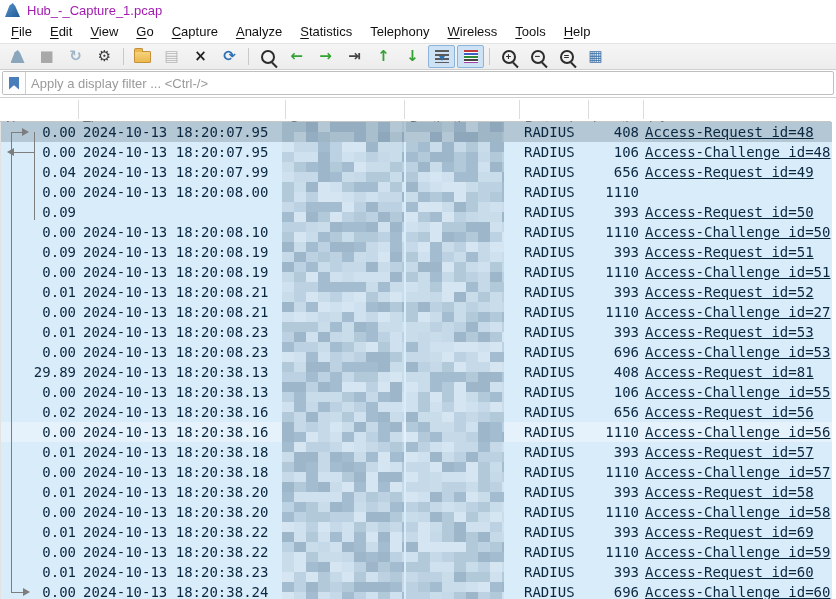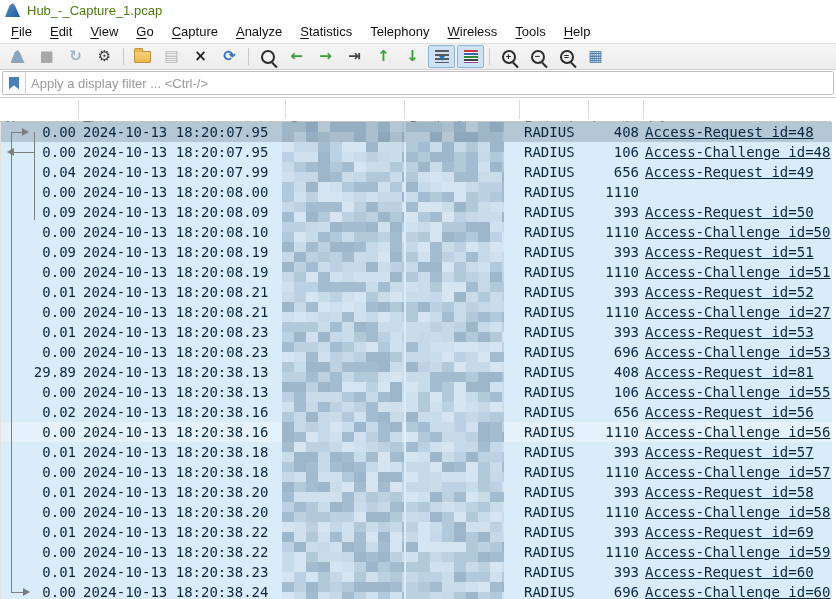--- a/index.html
+++ b/index.html
@@ -4,21 +4,21 @@
 <style>
   html,body{margin:0;padding:0;background:#fff;}
   .app{width:836px;height:599px;overflow:hidden;position:relative;background:#fff;
        font-family:"Liberation Sans",sans-serif;-webkit-font-smoothing:antialiased;}
 
   
   .titlebar{height:20px;display:flex;align-items:center;padding-left:5px;background:#fff;}
   .fin-title{width:15px;height:14px;margin-right:7px;display:inline-block;
      background:linear-gradient(135deg,#5c93c9,#1c5c99);
      clip-path:polygon(0% 100%,30% 18%,52% 0%,68% 22%,100% 100%);}
-  .wtitle{font-size:13px;color:#4d7c0f;}
+  .wtitle{font-size:13px;color:#a21caf;}
 
   
   .menubar{height:23px;display:flex;align-items:center;background:#fff;padding-left:2px;}
   .mi{font-size:13px;color:#111;padding:2px 9px;cursor:default;}
   .mi u{text-underline-offset:2px;}
 
   
   .toolbar{height:25px;background:linear-gradient(#f5f5f5,#ededed);
      border-top:1px solid #e4e4e4;border-bottom:1px solid #cfcfcf;
      display:flex;align-items:center;padding-left:3px;}
@@ -242,21 +242,20 @@
         <div class="prow">
           <span class="pc f-no">0.00</span>
           <span class="pc f-time">2024-10-13 18:20:08.00</span>
           <div class="mosaic" style="left: 281px; width: 122px; background-image: linear-gradient(90deg, rgb(178, 201, 218) 0px, rgb(178, 201, 218) 12px, rgb(201, 220, 234) 12px, rgb(201, 220, 234) 24px, rgb(157, 182, 202) 24px, rgb(157, 182, 202) 36px, rgb(213, 229, 241) 36px, rgb(213, 229, 241) 48px, rgb(207, 224, 238) 48px, rgb(207, 224, 238) 60px, rgb(178, 201, 218) 60px, rgb(178, 201, 218) 72px, rgb(163, 188, 207) 72px, rgb(163, 188, 207) 84px, rgb(163, 188, 207) 84px, rgb(163, 188, 207) 96px, rgb(207, 224, 238) 96px, rgb(207, 224, 238) 108px, rgb(178, 201, 218) 108px, rgb(178, 201, 218) 120px, rgb(213, 229, 241) 120px, rgb(213, 229, 241) 122px), linear-gradient(90deg, rgb(178, 201, 218) 0px, rgb(178, 201, 218) 12px, rgb(207, 224, 238) 12px, rgb(207, 224, 238) 24px, rgb(188, 210, 227) 24px, rgb(188, 210, 227) 36px, rgb(213, 229, 241) 36px, rgb(213, 229, 241) 48px, rgb(213, 229, 241) 48px, rgb(213, 229, 241) 60px, rgb(207, 224, 238) 60px, rgb(207, 224, 238) 72px, rgb(198, 217, 232) 72px, rgb(198, 217, 232) 84px, rgb(207, 224, 238) 84px, rgb(207, 224, 238) 96px, rgb(198, 217, 232) 96px, rgb(198, 217, 232) 108px, rgb(198, 217, 232) 108px, rgb(198, 217, 232) 120px, rgb(157, 182, 202) 120px, rgb(157, 182, 202) 122px); background-size: 100% 10px; background-position: 0px 0px, 0px 10px;"></div>
           <div class="mosaic" style="left: 405px; width: 98px; background-image: linear-gradient(90deg, rgb(157, 182, 202) 0px, rgb(157, 182, 202) 12px, rgb(198, 217, 232) 12px, rgb(198, 217, 232) 24px, rgb(207, 224, 238) 24px, rgb(207, 224, 238) 36px, rgb(213, 229, 241) 36px, rgb(213, 229, 241) 48px, rgb(213, 229, 241) 48px, rgb(213, 229, 241) 60px, rgb(201, 220, 234) 60px, rgb(201, 220, 234) 72px, rgb(188, 210, 227) 72px, rgb(188, 210, 227) 84px, rgb(188, 210, 227) 84px, rgb(188, 210, 227) 96px, rgb(163, 188, 207) 96px, rgb(163, 188, 207) 98px), linear-gradient(90deg, rgb(201, 220, 234) 0px, rgb(201, 220, 234) 12px, rgb(163, 188, 207) 12px, rgb(163, 188, 207) 24px, rgb(178, 201, 218) 24px, rgb(178, 201, 218) 36px, rgb(163, 188, 207) 36px, rgb(163, 188, 207) 48px, rgb(213, 229, 241) 48px, rgb(213, 229, 241) 60px, rgb(178, 201, 218) 60px, rgb(178, 201, 218) 72px, rgb(188, 210, 227) 72px, rgb(188, 210, 227) 84px, rgb(178, 201, 218) 84px, rgb(178, 201, 218) 96px, rgb(163, 188, 207) 96px, rgb(163, 188, 207) 98px); background-size: 100% 10px; background-position: 0px 0px, 0px 10px;"></div>
           <span class="pc f-proto">RADIUS</span>
           <span class="pc f-len">1110</span>
         </div>
         <div class="prow">
           <span class="pc f-no">0.09</span>
-          <span class="pc f-time">2024-10-13 18:20:08.09</span>
           <div class="mosaic" style="left: 281px; width: 122px; background-image: linear-gradient(90deg, rgb(198, 217, 232) 0px, rgb(198, 217, 232) 12px, rgb(188, 210, 227) 12px, rgb(188, 210, 227) 24px, rgb(163, 188, 207) 24px, rgb(163, 188, 207) 36px, rgb(163, 188, 207) 36px, rgb(163, 188, 207) 48px, rgb(163, 188, 207) 48px, rgb(163, 188, 207) 60px, rgb(213, 229, 241) 60px, rgb(213, 229, 241) 72px, rgb(188, 210, 227) 72px, rgb(188, 210, 227) 84px, rgb(157, 182, 202) 84px, rgb(157, 182, 202) 96px, rgb(188, 210, 227) 96px, rgb(188, 210, 227) 108px, rgb(188, 210, 227) 108px, rgb(188, 210, 227) 120px, rgb(213, 229, 241) 120px, rgb(213, 229, 241) 122px), linear-gradient(90deg, rgb(163, 188, 207) 0px, rgb(163, 188, 207) 12px, rgb(213, 229, 241) 12px, rgb(213, 229, 241) 24px, rgb(157, 182, 202) 24px, rgb(157, 182, 202) 36px, rgb(178, 201, 218) 36px, rgb(178, 201, 218) 48px, rgb(213, 229, 241) 48px, rgb(213, 229, 241) 60px, rgb(188, 210, 227) 60px, rgb(188, 210, 227) 72px, rgb(178, 201, 218) 72px, rgb(178, 201, 218) 84px, rgb(188, 210, 227) 84px, rgb(188, 210, 227) 96px, rgb(157, 182, 202) 96px, rgb(157, 182, 202) 108px, rgb(178, 201, 218) 108px, rgb(178, 201, 218) 120px, rgb(157, 182, 202) 120px, rgb(157, 182, 202) 122px); background-size: 100% 10px; background-position: 0px 0px, 0px 10px;"></div>
           <div class="mosaic" style="left: 405px; width: 98px; background-image: linear-gradient(90deg, rgb(163, 188, 207) 0px, rgb(163, 188, 207) 12px, rgb(213, 229, 241) 12px, rgb(213, 229, 241) 24px, rgb(213, 229, 241) 24px, rgb(213, 229, 241) 36px, rgb(201, 220, 234) 36px, rgb(201, 220, 234) 48px, rgb(157, 182, 202) 48px, rgb(157, 182, 202) 60px, rgb(178, 201, 218) 60px, rgb(178, 201, 218) 72px, rgb(201, 220, 234) 72px, rgb(201, 220, 234) 84px, rgb(207, 224, 238) 84px, rgb(207, 224, 238) 96px, rgb(201, 220, 234) 96px, rgb(201, 220, 234) 98px), linear-gradient(90deg, rgb(213, 229, 241) 0px, rgb(213, 229, 241) 12px, rgb(178, 201, 218) 12px, rgb(178, 201, 218) 24px, rgb(163, 188, 207) 24px, rgb(163, 188, 207) 36px, rgb(213, 229, 241) 36px, rgb(213, 229, 241) 48px, rgb(188, 210, 227) 48px, rgb(188, 210, 227) 60px, rgb(198, 217, 232) 60px, rgb(198, 217, 232) 72px, rgb(201, 220, 234) 72px, rgb(201, 220, 234) 84px, rgb(201, 220, 234) 84px, rgb(201, 220, 234) 96px, rgb(157, 182, 202) 96px, rgb(157, 182, 202) 98px); background-size: 100% 10px; background-position: 0px 0px, 0px 10px;"></div>
           <span class="pc f-proto">RADIUS</span>
           <span class="pc f-len">393</span>
           <span class="pc f-info">Access-Request id=50</span>
         </div>
         <div class="prow">
           <span class="pc f-no">0.00</span>
           <span class="pc f-time">2024-10-13 18:20:08.10</span>
           <div class="mosaic" style="left: 281px; width: 122px; background-image: linear-gradient(90deg, rgb(188, 210, 227) 0px, rgb(188, 210, 227) 12px, rgb(188, 210, 227) 12px, rgb(188, 210, 227) 24px, rgb(198, 217, 232) 24px, rgb(198, 217, 232) 36px, rgb(201, 220, 234) 36px, rgb(201, 220, 234) 48px, rgb(157, 182, 202) 48px, rgb(157, 182, 202) 60px, rgb(163, 188, 207) 60px, rgb(163, 188, 207) 72px, rgb(163, 188, 207) 72px, rgb(163, 188, 207) 84px, rgb(157, 182, 202) 84px, rgb(157, 182, 202) 96px, rgb(207, 224, 238) 96px, rgb(207, 224, 238) 108px, rgb(157, 182, 202) 108px, rgb(157, 182, 202) 120px, rgb(188, 210, 227) 120px, rgb(188, 210, 227) 122px), linear-gradient(90deg, rgb(178, 201, 218) 0px, rgb(178, 201, 218) 12px, rgb(213, 229, 241) 12px, rgb(213, 229, 241) 24px, rgb(201, 220, 234) 24px, rgb(201, 220, 234) 36px, rgb(163, 188, 207) 36px, rgb(163, 188, 207) 48px, rgb(178, 201, 218) 48px, rgb(178, 201, 218) 60px, rgb(201, 220, 234) 60px, rgb(201, 220, 234) 72px, rgb(178, 201, 218) 72px, rgb(178, 201, 218) 84px, rgb(178, 201, 218) 84px, rgb(178, 201, 218) 96px, rgb(188, 210, 227) 96px, rgb(188, 210, 227) 108px, rgb(163, 188, 207) 108px, rgb(163, 188, 207) 120px, rgb(213, 229, 241) 120px, rgb(213, 229, 241) 122px); background-size: 100% 10px; background-position: 0px 0px, 0px 10px;"></div>

